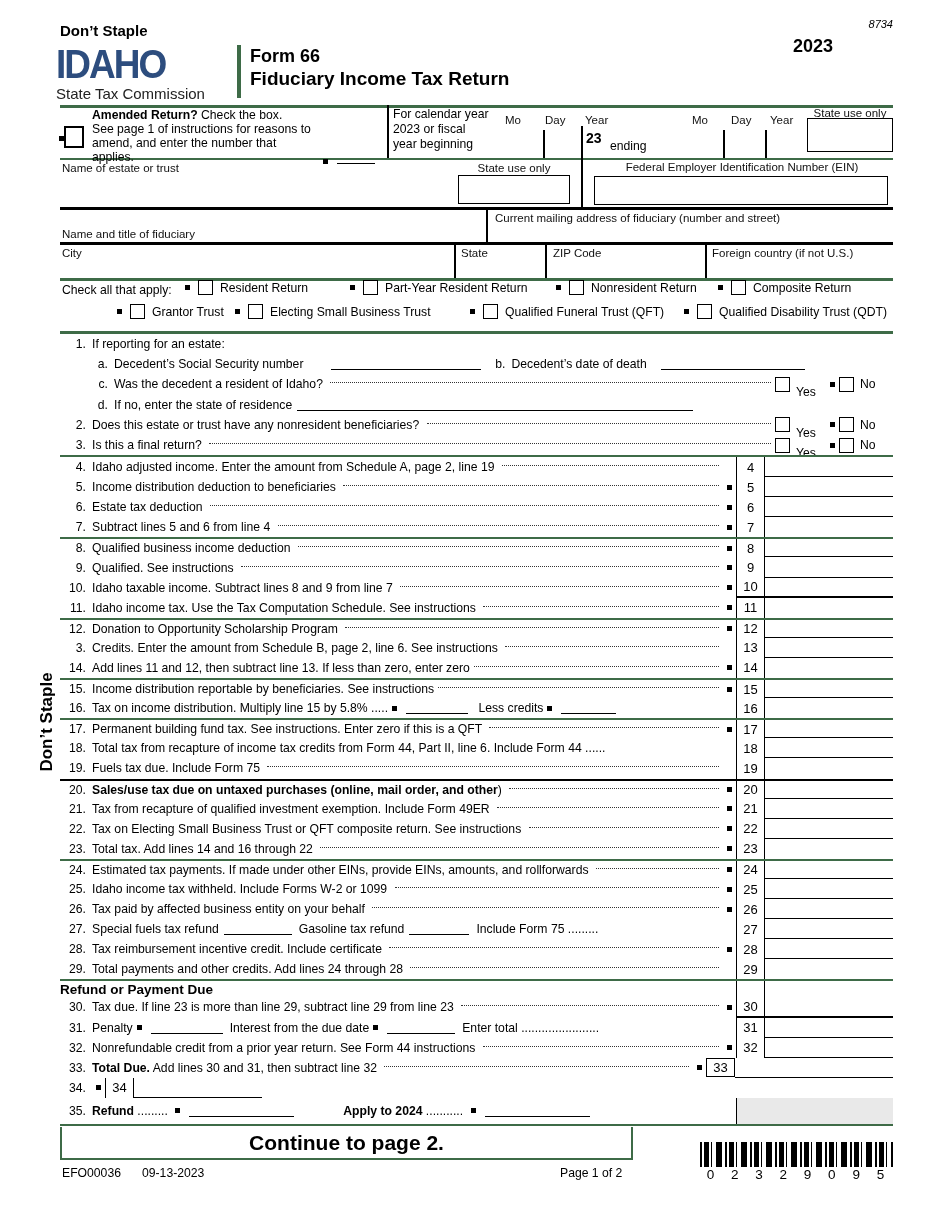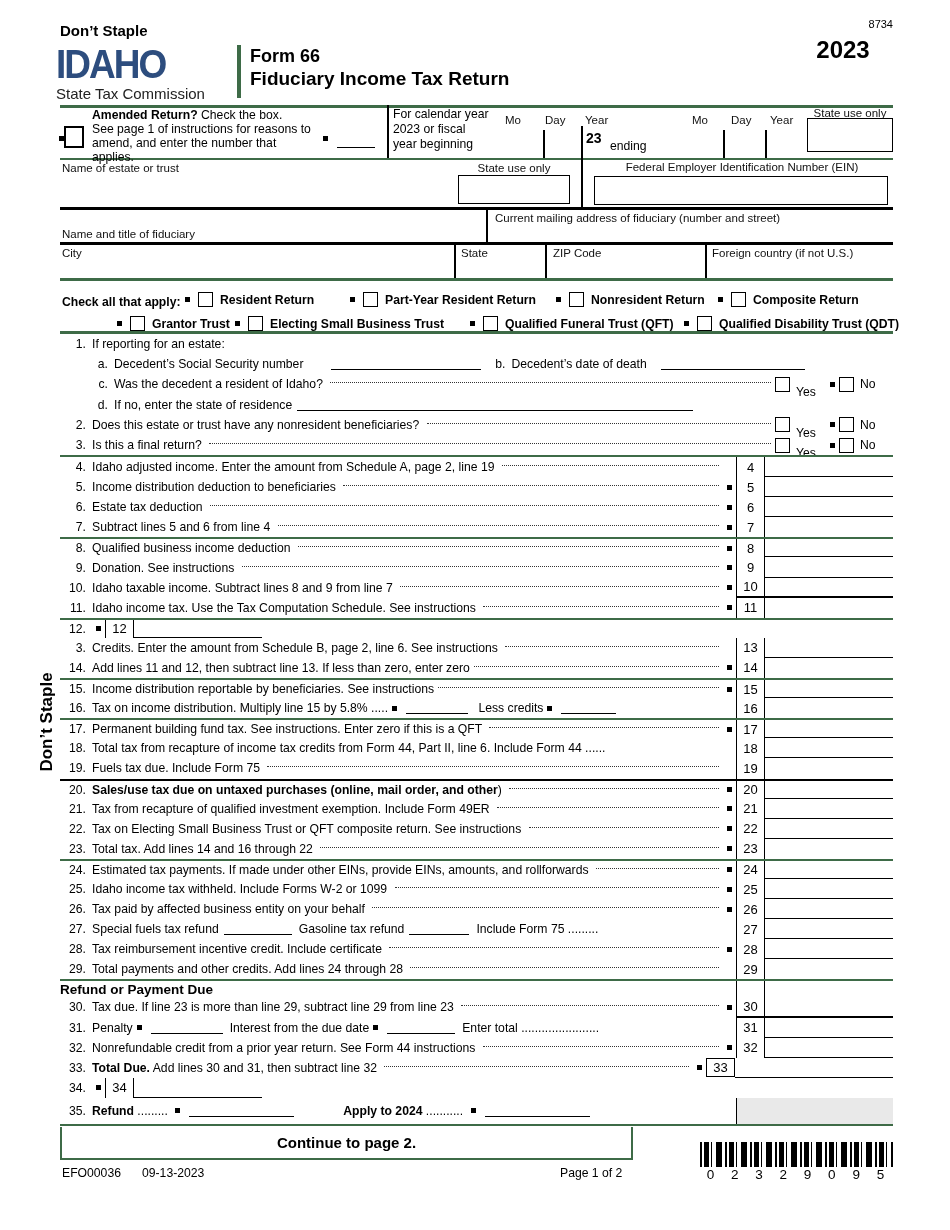--- a/index.html
+++ b/index.html
@@ -60,36 +60,36 @@
   <div class="abs vstaple">Don’t Staple</div>
 
   <div class="abs" style="left:56px; top:42px;">
     <div class="logoTxt">IDAHO</div>
     <div style="font-size:15px; color:#222; margin-top:1px;">State Tax Commission</div>
   </div>
   <div class="abs" style="left:237px; top:45px; width:4px; height:53px; background:var(--green);"></div>
   <div class="abs b" style="left:250px; top:46px; font-size:18px;">Form 66</div>
   <div class="abs b" style="left:250px; top:68px; font-size:19px;">Fiduciary Income Tax Return</div>
 
-  <div class="abs" style="left:793px; top:18px; width:100px; text-align:right; font-size:11px;">8734</div>
-  <div class="abs b" style="left:793px; top:36px; width:100px; text-align:center; font-size:24px;">2023</div>
+  <div class="abs" style="left:793px; top:18px; width:100px; text-align:right; font-size:11px;font-style:italic;">8734</div>
+  <div class="abs b" style="left:793px; top:36px; width:100px; text-align:left; font-size:18px;">2023</div>
 
   <div class="gline" style="top:105px; height:2.5px;"></div>
   <div class="gline" style="top:158px; height:2px;"></div>
   <div class="hline" style="top:207px; height:2.5px;"></div>
   <div class="hline" style="top:242px; height:2.5px;"></div>
   <div class="gline" style="top:278px; height:2.5px;"></div>
   <div class="gline" style="top:331px; height:2.5px;"></div>
 
   <span class="dot abs" style="left:55px; top:136px;"></span>
   <span class="abs" style="left:64px; top:126px; width:20px; height:22px; border:2px solid #000;"></span>
   <div class="abs" style="left:92px; top:108px; width:290px; line-height:14px;">
     <div><span class="b">Amended Return?</span><span> Check the box.</span></div>
     <div>See page 1 of instructions for reasons to</div>
-    <div style="display:flex; align-items:flex-start;">
+    <div style="display:flex; align-items:flex-end;">
         <span>amend, and enter the number that applies.</span>
         <span class="dot"></span>
         <span class="blank" style="width:38px;"></span>
       </div>
   </div>
   <div class="vline" style="left:387px; top:105px; height:53px;"></div>
 
   <div class="abs" style="left:393px; top:107px; width:110px; line-height:15px;">
     <div>For calendar year</div>
     <div>2023 or fiscal</div>
@@ -130,21 +130,21 @@
   <div class="vline" style="left:454px; top:242px; height:36px;"></div>
   <div class="abs lbl" style="left:461px; top:247px;">State</div>
   <div class="abs" style="left:461px; top:259px; width:78px; height:16px;"></div>
   <div class="vline" style="left:545px; top:242px; height:36px;"></div>
   <div class="abs lbl" style="left:553px; top:247px;">ZIP Code</div>
   <div class="abs" style="left:553px; top:259px; width:145px; height:16px;"></div>
   <div class="vline" style="left:705px; top:242px; height:36px;"></div>
   <div class="abs lbl" style="left:712px; top:247px;">Foreign country (if not U.S.)</div>
   <div class="abs" style="left:712px; top:259px; width:175px; height:16px;"></div>
 
-  <div class="abs" id="checkall" style="left:60px; top:290px; width:833px; height:40px;font-weight:bold;">
+  <div class="abs" id="checkall" style="left:60px; top:278px; width:833px; height:40px;">
     <div class="abs" style="left:2px; top:5px;">Check all that apply:</div>
   <span class="chk" style="left: 121px; top: 2px;">
         <span class="dot"></span>
         <span class="cb"></span>
         <span>Resident Return</span>
       </span>
       <span class="chk" style="left: 286px; top: 2px;">
         <span class="dot"></span>
         <span class="cb"></span>
         <span>Part-Year Resident Return</span>
@@ -270,21 +270,21 @@
         <span class="lnum">8.</span>
         <div class="lcontent"><span>Qualified business income deduction </span><span class="lead"></span></div>
         <span class="sqslot">
           <span class="dot"></span>
         </span>
         <div class="nbox">8</div>
         <div class="amt"></div>
       </div>
       <div class="frow">
         <span class="lnum">9.</span>
-        <div class="lcontent"><span>Donation. See instructions </span><span class="lead"></span></div>
+        <div class="lcontent"><span>Qualified. See instructions </span><span class="lead"></span></div>
         <span class="sqslot">
           <span class="dot"></span>
         </span>
         <div class="nbox">9</div>
         <div class="amt"></div>
       </div>
       <div class="frow tb">
         <span class="lnum">10.</span>
         <div class="lcontent"><span>Idaho taxable income. Subtract lines 8 and 9 from line 7 </span><span class="lead"></span></div>
         <span class="sqslot">
@@ -297,20 +297,21 @@
         <span class="lnum">11.</span>
         <div class="lcontent"><span>Idaho income tax. Use the Tax Computation Schedule. See instructions </span><span class="lead"></span></div>
         <span class="sqslot">
           <span class="dot"></span>
         </span>
         <div class="nbox">11</div>
         <div class="amt"></div>
       </div>
       <div class="frow g">
         <span class="lnum">12.</span>
+        <div class="lcontent"><span>Donation to Opportunity Scholarship Program </span><span class="lead"></span></div>
         <span class="sqslot">
           <span class="dot"></span>
         </span>
         <div class="nbox">12</div>
         <div class="amt"></div>
       </div>
       <div class="frow">
         <span class="lnum">3.</span>
         <div class="lcontent"><span>Credits. Enter the amount from Schedule B, page 2, line 6. See instructions </span><span class="lead"></span></div>
         <span class="sqslot"></span>
@@ -500,21 +501,21 @@
         <div class="amt"></div>
       </div>
       <div class="frow r35">
         <span class="lnum">35.</span>
         <div class="lcontent"><span class="b">Refund</span><span> ......... </span><span class="dot"></span><span class="blank" style="width: 105px;"></span><span style="width: 42px; flex: 0 0 auto;"></span><span class="b">Apply to 2024</span><span> ........... </span><span class="dot"></span><span class="blank" style="width: 105px;"></span></div>
         <div class="grey"></div>
       </div>
     </div>
 
   <div class="abs" style="left:60px; top:1127px; width:573px; height:33px; border:2px solid var(--green); border-top:none; display:flex; align-items:center; justify-content:center;">
-    <span class="b" style="font-size:15px;">Continue to page 2.</span>
+    <span class="b" style="font-size:21px;">Continue to page 2.</span>
   </div>
   <div class="abs" style="left:62px; top:1166px;">EFO00036</div>
   <div class="abs" style="left:142px; top:1166px;">09-13-2023</div>
   <div class="abs" style="left:560px; top:1166px;">Page 1 of 2</div>
   <div class="barcode"></div>
   <div class="abs" style="left:700px; top:1167px; width:193px; text-align:center; font-size:13.5px; letter-spacing:2px; word-spacing:9px;">0 2 3 2 9 0 9 5</div>
 
 </div>
 
 </body></html>

